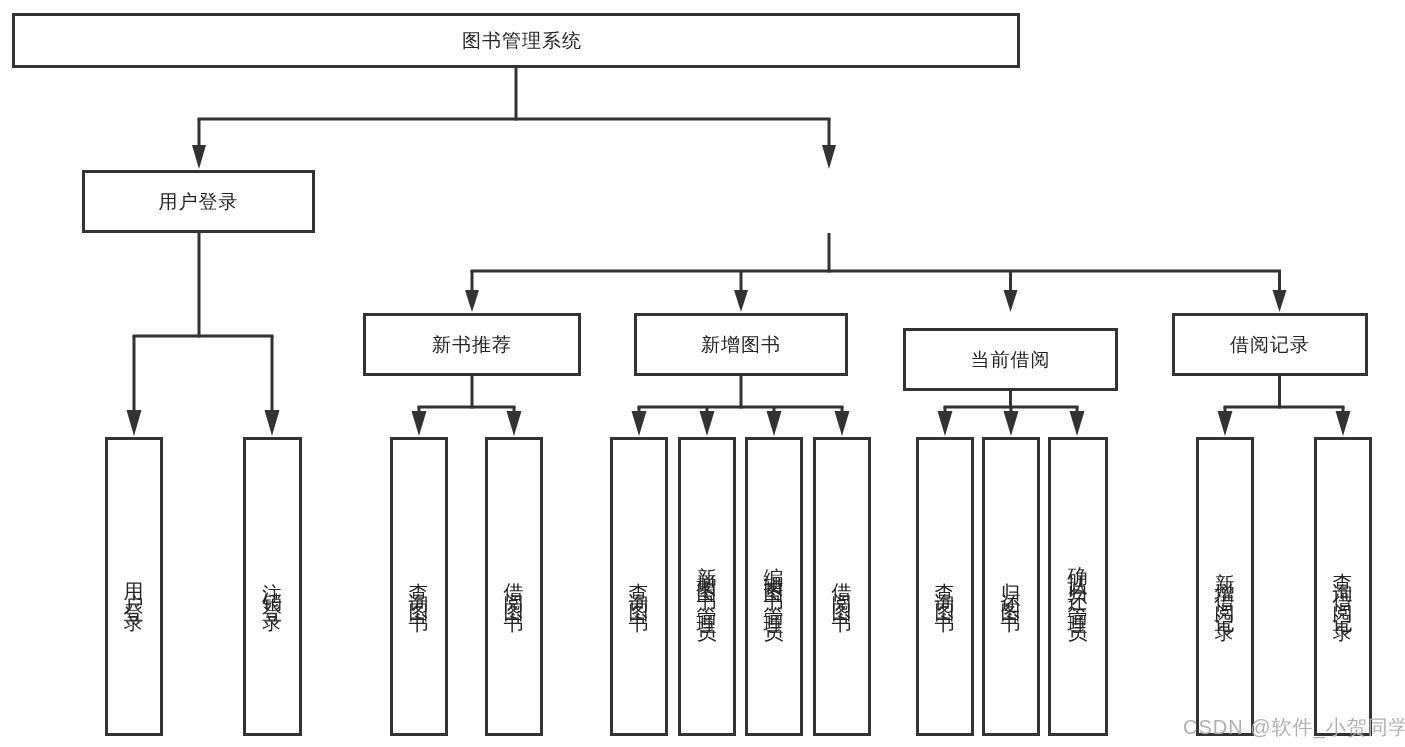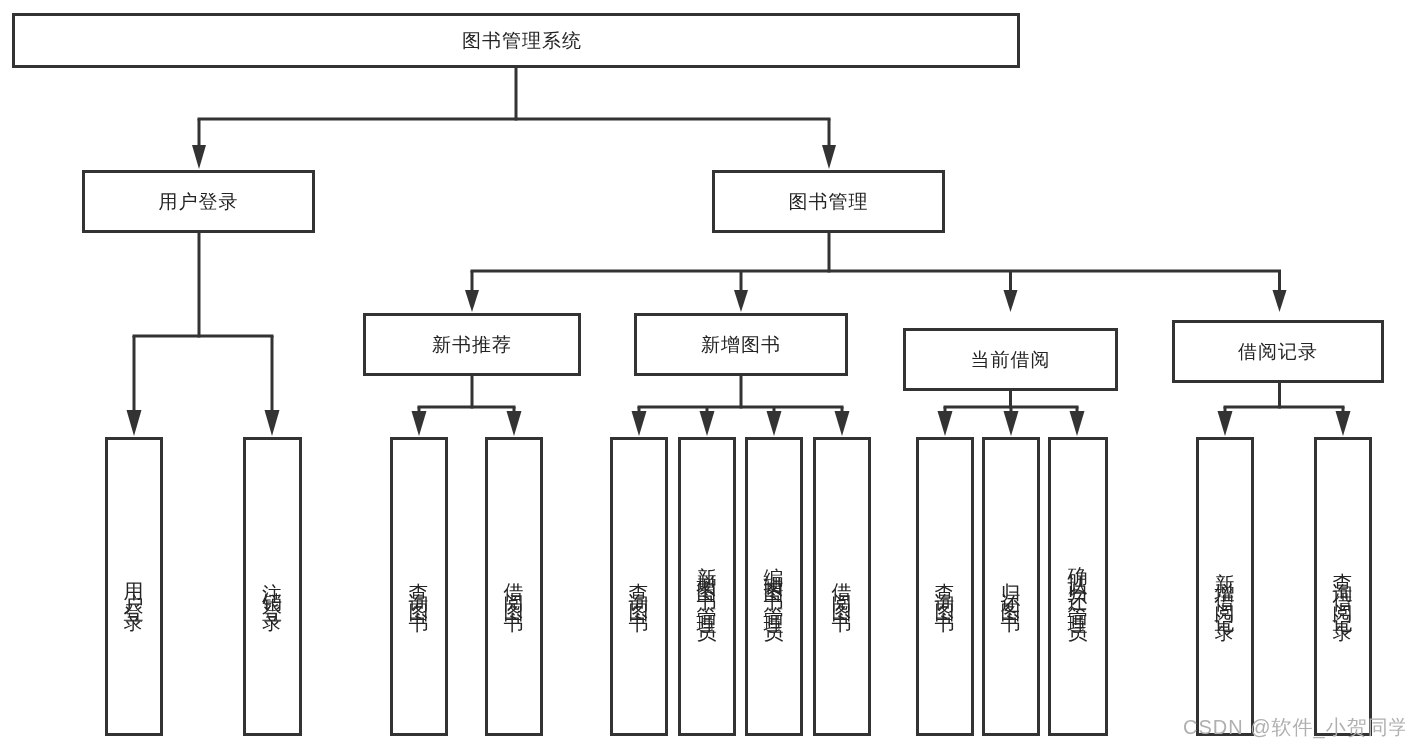--- a/index.html
+++ b/index.html
@@ -124,26 +124,25 @@
       <line x1="1225" y1="407" x2="1225" y2="413"></line>
       <polygon points="1217.5,411 1232.5,411 1225,436"></polygon>
       <line x1="1343" y1="407" x2="1343" y2="413"></line>
       <polygon points="1335.5,411 1350.5,411 1343,436"></polygon>
     </g>
   </svg>
 
   <div class="box" style="left:12px;top:13px;width:1008px;height:55px;padding-left:12px;">图书管理系统</div>
 
   <div class="box" style="left:82px;top:170px;width:233px;height:63px;">用户登录</div>
-  <div class="box" style="left:712px;top:170px;width:233px;height:63px;">图书管理</div>
 
   <div class="box" style="left:363px;top:313px;width:218px;height:63px;">新书推荐</div>
   <div class="box" style="left:634px;top:313px;width:214px;height:63px;">新增图书</div>
   <div class="box" style="left:903px;top:328px;width:215px;height:63px;">当前借阅</div>
-  <div class="box" style="left:1172px;top:320px;width:212px;height:63px;">借阅记录</div>
+  <div class="box" style="left:1172px;top:313px;width:196px;height:63px;">借阅记录</div>
 
   <div class="vbox" style="left:105px;top:437px;width:58px;height:299px;">
     <span>用户登录</span>
   </div>
   <div class="vbox" style="left:243px;top:437px;width:59px;height:299px;">
     <span>注销登录</span>
   </div>
 
   <div class="vbox" style="left:390px;top:437px;width:58px;height:299px;">
     <span>查询图书</span>

